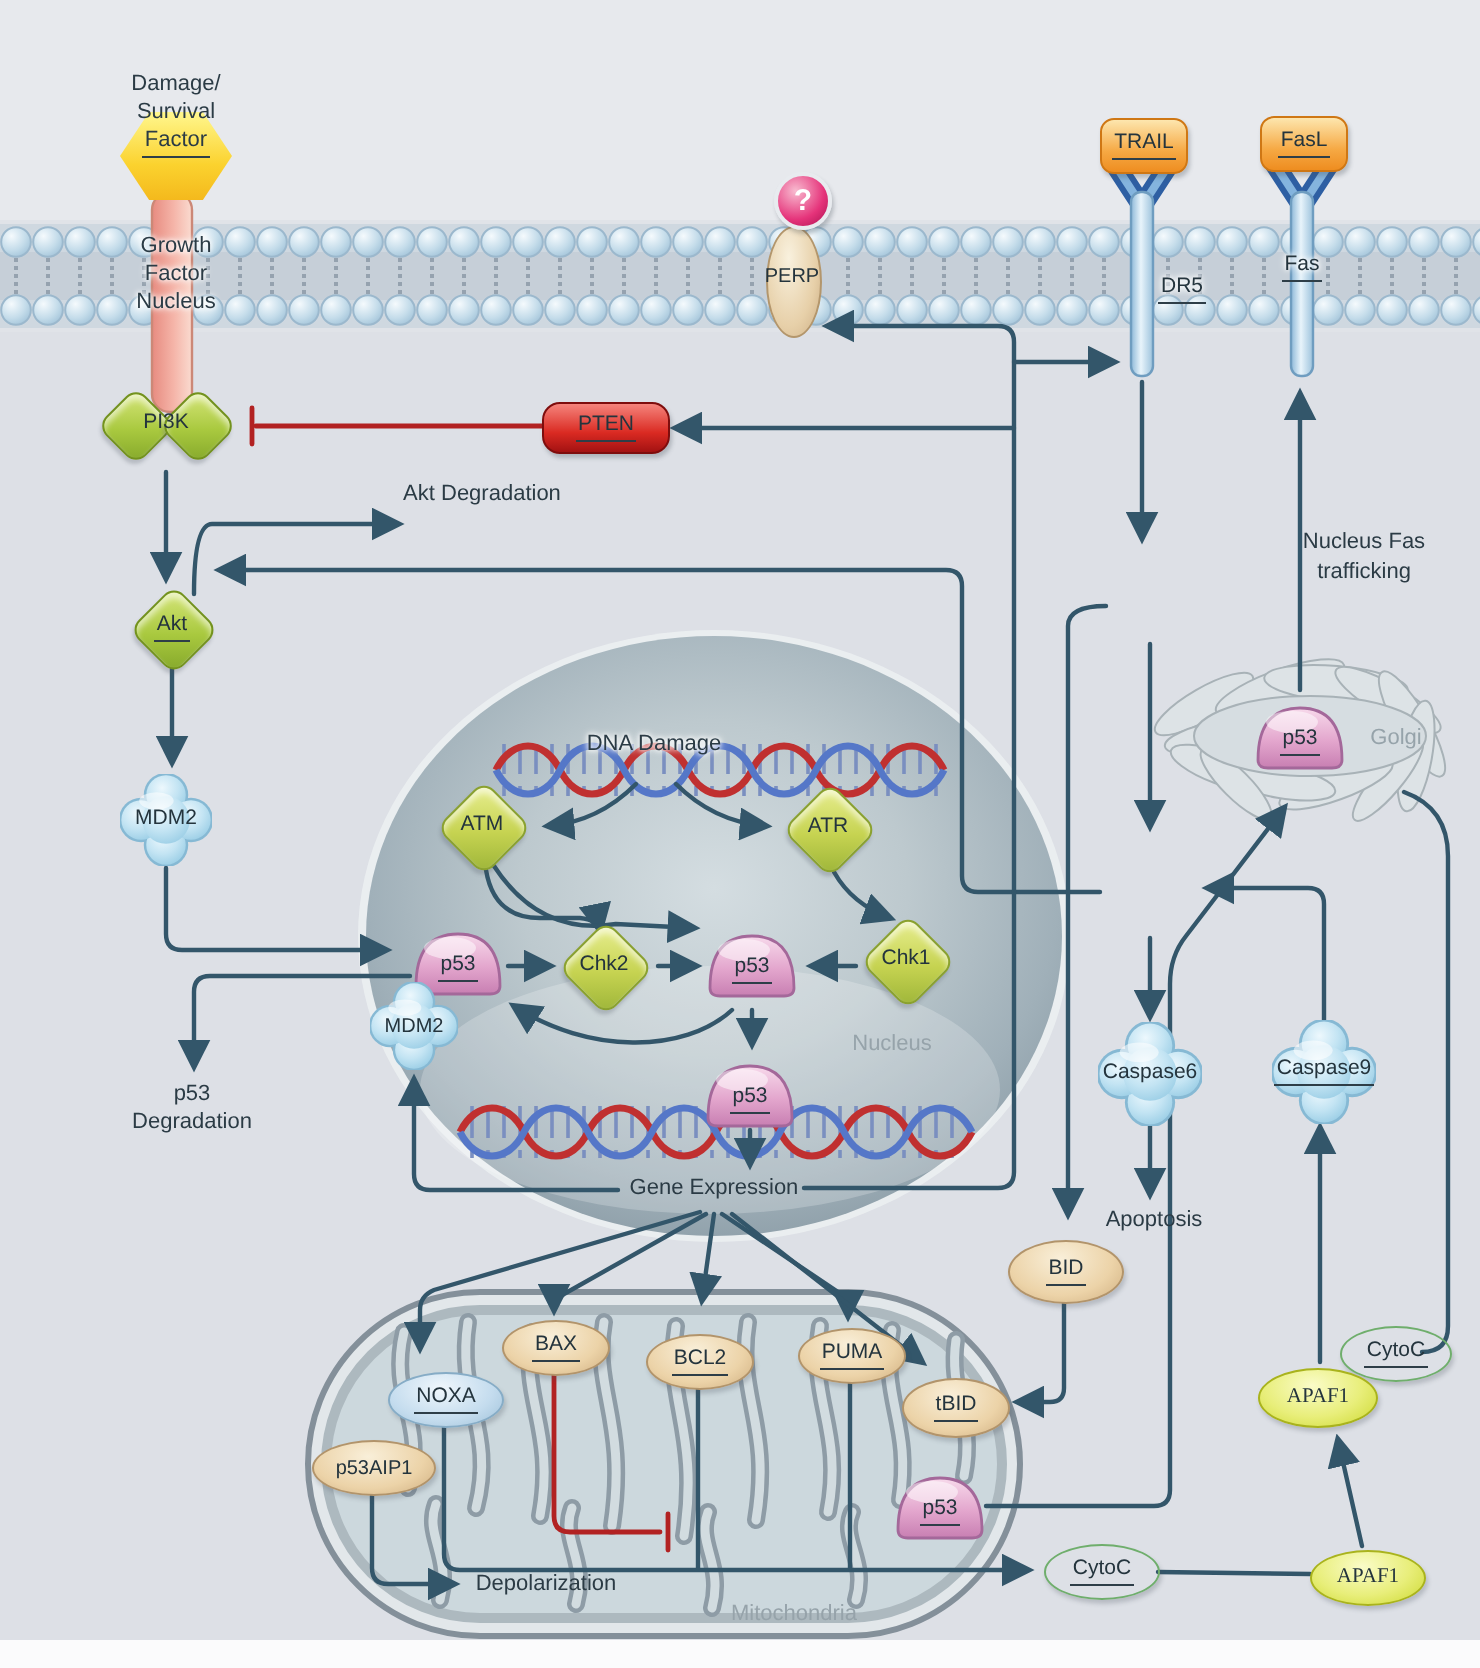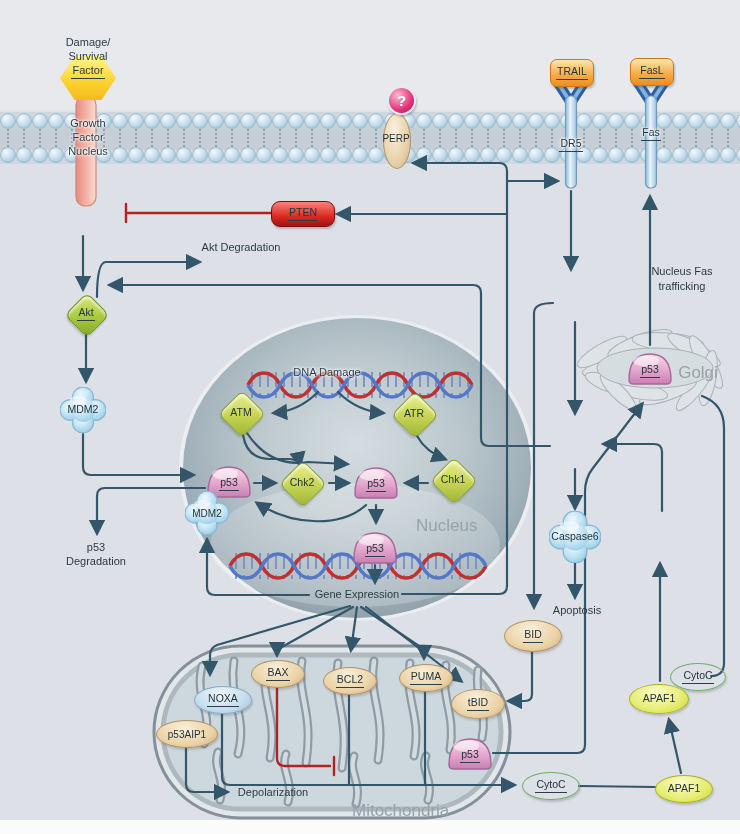--- a/index.html
+++ b/index.html
@@ -3,30 +3,30 @@
 <meta charset="utf-8">
 <style>
   html,body{margin:0;padding:0;background:#e9eaee;font-family:"Liberation Sans",sans-serif;}
   #stage{position:relative;width:740px;height:834px;background:#e0e3e8;overflow:hidden;}
   #stage svg.base{position:absolute;left:0;top:0;z-index:1;}
   .node{position:absolute;z-index:3;display:flex;align-items:center;justify-content:center;
         font-size:10.5px;color:#24343d;text-align:center;line-height:1.1;}
   .lbl{position:relative;z-index:4;}
   .u{display:inline-block;border-bottom:1.4px solid #2e3e48;padding:0 1px 1px;}
   .txt{position:absolute;z-index:3;font-size:11px;color:#2b3b45;text-align:center;line-height:1.25;}
-  .graylbl{position:absolute;z-index:3;font-size:17px;color:#96a3aa;text-align:center;}
+  .graylbl{position:absolute;z-index:3;font-size:11px;color:#96a3aa;text-align:center;}
   .diamond{position:absolute;border-radius:7px;transform:rotate(45deg);
      background:linear-gradient(135deg,#eaf094,#c6d351 55%,#9cb438);border:1.5px solid #8aa130;
      box-shadow:inset 2px 2px 3px rgba(255,255,255,.6),1px 2px 2px rgba(70,80,90,.25);}
   .diamond.green{background:linear-gradient(135deg,#d9e87e,#a9c93f 55%,#84a72a);border-color:#73921e;}
   .ell{position:absolute;border-radius:50%;box-shadow:1px 2px 2px rgba(70,80,90,.25);}
   .ell.tan{background:radial-gradient(ellipse at 45% 28%,#f9efd9,#ecd3a8 60%,#cfae7f);border:1.3px solid #b2946b;}
   .ell.blue{background:radial-gradient(ellipse at 45% 28%,#f0f7fc,#c4dcee 60%,#9dc0d8);border:1.3px solid #86acc6;}
   .ell.grn{background:radial-gradient(ellipse at 45% 28%,#eefbea,#b9e4b2 60%,#8cc987;);border:1.3px solid #6fae6c;}
-  .ell.yel{background:radial-gradient(ellipse at 45% 28%,#fafcc8,#e8ee7a 55%,#ccd82e);border:1.3px solid #a9b31d;}
+  .ell.yel{background:radial-gradient(ellipse at 45% 28%,#fafcc8,#e8ee7a 55%,#ccd82e);border:1.3px solid #a9b31d;font-family:Liberation Serif, serif;}
   .obox{position:absolute;border-radius:7px;background:linear-gradient(#fde6ae,#f6a944 60%,#ee8d20);
      border:1.5px solid #cf7714;box-shadow:1px 2px 2px rgba(70,80,90,.3);}
   .rbox{position:absolute;border-radius:9px;background:linear-gradient(#f5847c,#da2a22 60%,#a31212);
      border:1.5px solid #7e0d0d;box-shadow:1px 2px 2px rgba(70,80,90,.3);}
   .qmark{position:absolute;border-radius:50%;background:radial-gradient(circle at 35% 30%,#f8bbd0,#e5337a 60%,#a91050);
      border:2px solid #e8ebef;color:#fff;font-weight:bold;font-size:15px;display:flex;align-items:center;justify-content:center;
      box-shadow:1px 2px 2px rgba(70,80,90,.3);}
   .perp{position:absolute;border-radius:50%;background:radial-gradient(ellipse at 40% 28%,#f9f1de,#e7d0a9 62%,#ccae85);
      border:1.5px solid #b3966c;}
   .halo{text-shadow:0 0 5px #fff,0 0 3px #fff,0 0 2px #fff;}
@@ -257,20 +257,25 @@
   <div>Damage/</div>
   <div>Survival</div>
   <div><span class="u">Factor</span></div>
 </div>
 <div class="txt halo" style="left:56px;top:117px;width:64px">
   <div>Growth</div>
   <div>Factor</div>
   <div>Nucleus</div>
 </div>
 
+<div class="node" style="left:48px;top:192px;width:70px;height:40px">
+  <div class="diamond green" style="left:6px;top:7px;width:26px;height:26px"></div>
+  <div class="diamond green" style="left:37px;top:7px;width:26px;height:26px"></div>
+  <span class="lbl">PI3K</span>
+</div>
 
 <div class="node rbox" style="left:271px;top:201px;width:62px;height:24px">
   <span class="lbl"><span class="u">PTEN</span></span>
 </div>
 
 <div class="txt" style="left:201px;top:241px;width:80px">Akt Degradation</div>
 
 <div class="node" style="left:64px;top:292px;width:44px;height:44px">
   <div class="diamond green" style="left:7px;top:7px;width:30px;height:30px"></div>
   <span class="lbl"><span class="u">Akt</span></span>
@@ -329,36 +334,42 @@
 <div class="graylbl" style="left:416px;top:516px;width:60px">Nucleus</div>
 <div class="txt" style="left:307px;top:588px;width:100px">Gene Expression</div>
 
 <div class="perp" style="left:383px;top:113px;width:26px;height:54px;z-index:3"></div>
 <div class="qmark" style="left:387px;top:86px;width:25px;height:25px;z-index:3">?</div>
 <div class="node" style="left:376px;top:131px;width:40px;height:14px;font-size:10px">PERP</div>
 
 <div class="node obox" style="left:550px;top:59px;width:42px;height:26px">
   <span class="lbl"><span class="u">TRAIL</span></span>
 </div>
-<div class="node halo" style="left:551px;top:129px;width:40px;height:32px">
+<div class="node halo" style="left:571px;top:129px;width:40px;height:32px">
   <span class="lbl"><span class="u">DR5</span></span>
 </div>
 
 <div class="node obox" style="left:630px;top:58px;width:42px;height:26px">
   <span class="lbl"><span class="u">FasL</span></span>
 </div>
 <div class="node halo" style="left:633px;top:127px;width:36px;height:14px">
   <span class="lbl"><span class="u">Fas</span></span>
 </div>
 
 <div class="node" style="left:549px;top:511px;width:52px;height:52px">
   <svg width="52" height="52" viewBox="0 0 48 48" style="position:absolute;inset:0">
         <use href="#clover"></use>
       </svg>
   <span class="lbl">Caspase6</span>
+</div>
+<div class="node" style="left:636px;top:510px;width:52px;height:52px">
+  <svg width="52" height="52" viewBox="0 0 48 48" style="position:absolute;inset:0">
+        <use href="#clover"></use>
+      </svg>
+  <span class="lbl"><span class="u">Caspase9</span></span>
 </div>
 <div class="txt" style="left:537px;top:604px;width:80px">Apoptosis</div>
 
 <div class="txt" style="left:646px;top:264px;width:72px;line-height:1.4">Nucleus Fas trafficking</div>
 <div class="node" style="left:626px;top:349px;width:48px;height:38px">
   <svg width="48" height="38" viewBox="0 0 48 38" style="position:absolute;inset:0">
         <use href="#dome"></use>
       </svg>
   <span class="lbl" style="top:3px"><span class="u">p53</span></span>
 </div>

